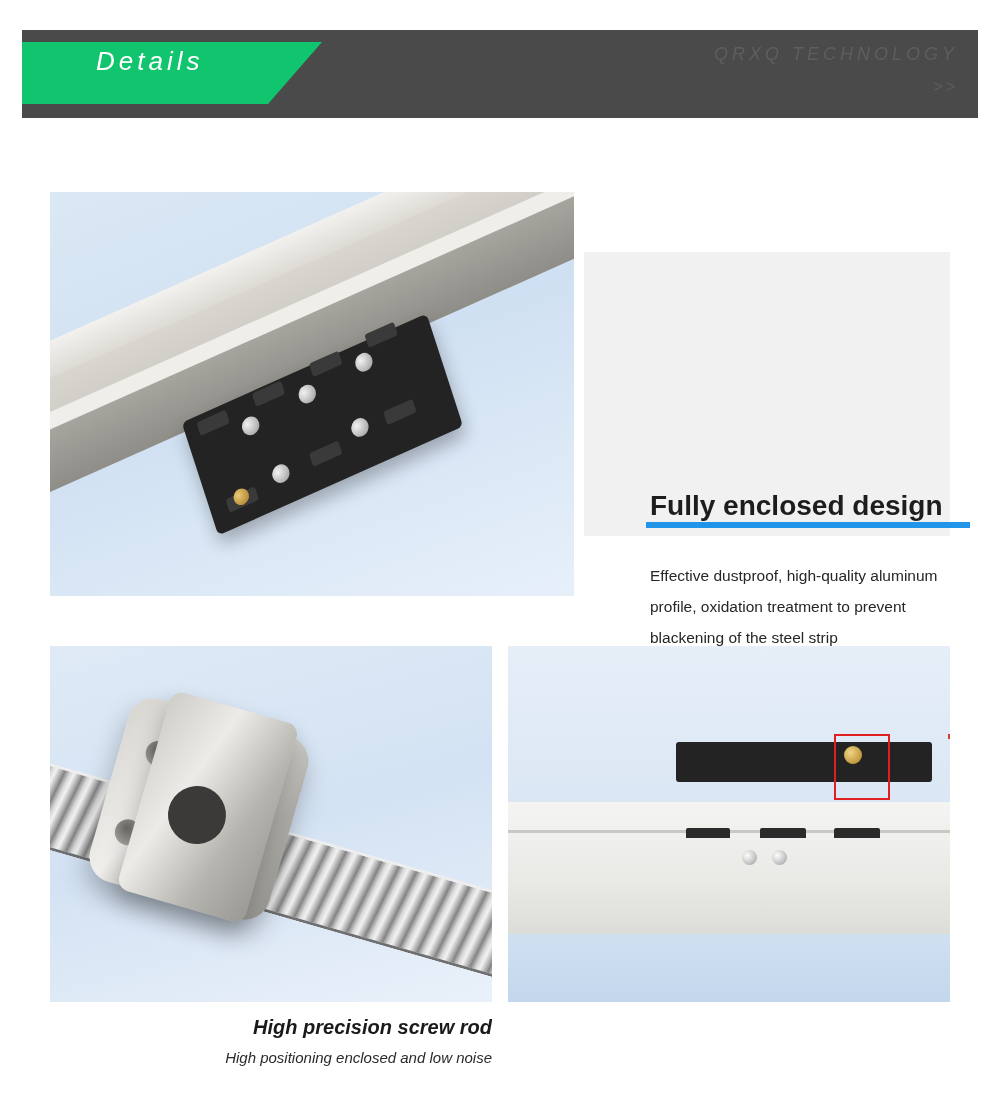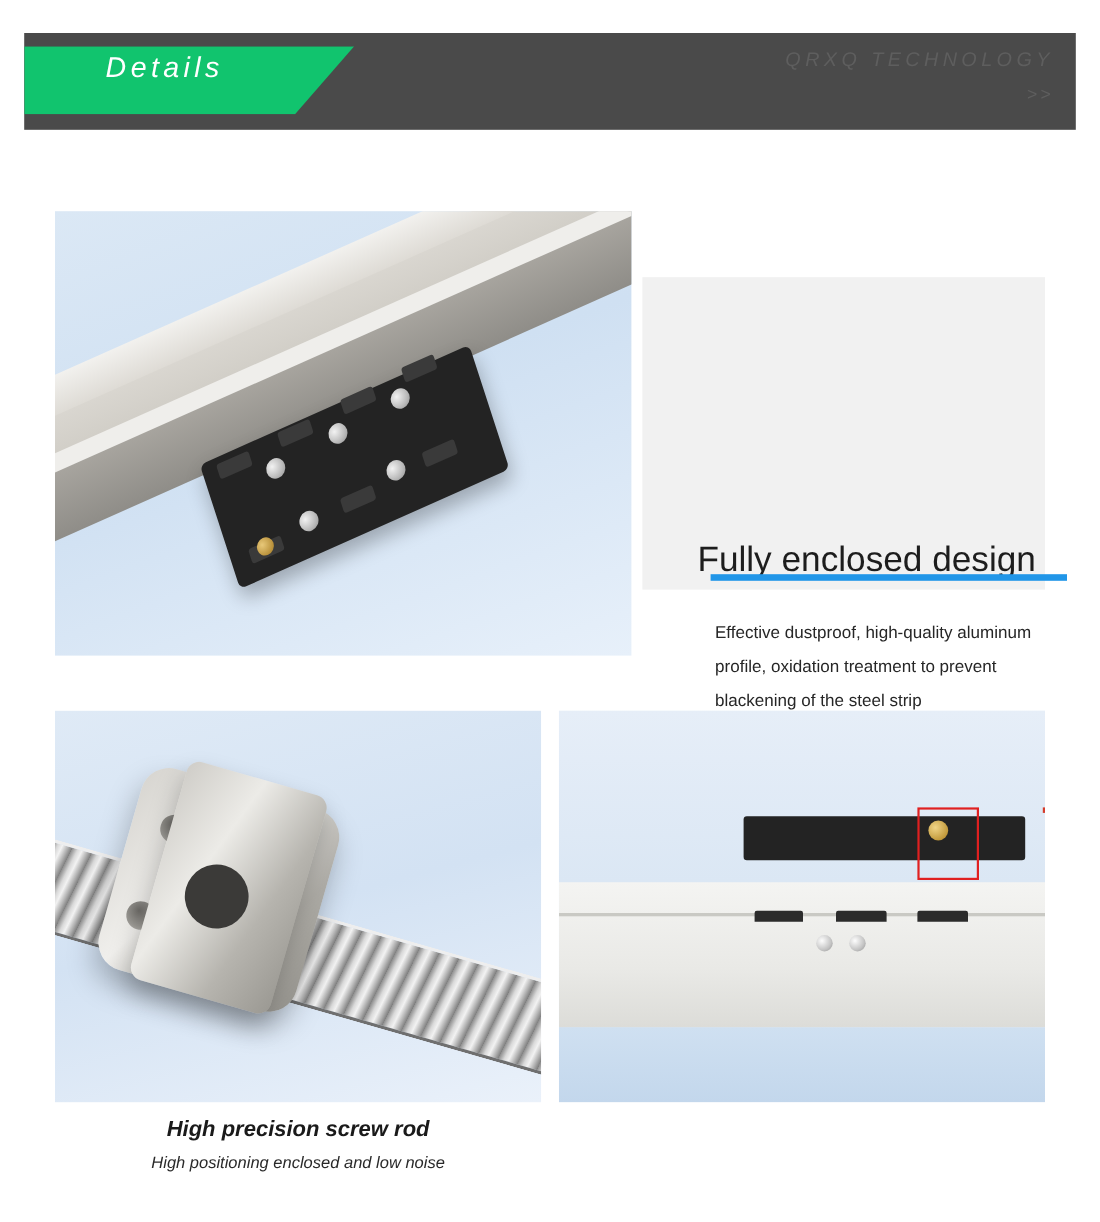--- a/index.html
+++ b/index.html
@@ -156,24 +156,24 @@
   .feature-textpanel {
     position: absolute;
     left: 534px;
     top: 60px;
     width: 366px;
     height: 284px;
     background: #f1f1f1;
   }
   .feature-title {
     position: absolute;
-    left: 584px;
+    left: 600px;
     top: 298px;
-    font-size: 32px;
-    font-weight: normal;
+    font-size: 28px;
+    font-weight: bold;
     color: #1d1d1d;
   }
   .feature-underline {
     position: absolute;
     left: 596px;
     top: 330px;
     width: 324px;
     height: 6px;
     background: #2196e8;
   }
@@ -339,21 +339,21 @@
     left: 0; top: 184px; width: 442px; height: 3px;
     background: #c9c9c4;
   }
 
   .card-caption {
     position: absolute;
     left: 0;
     top: 356px;
     width: 442px;
     height: 84px;
-    text-align: center;
+    text-align: right;
   }
   .card-title {
     margin-top: 14px;
     font-size: 20px;
     font-weight: bold;
     font-style: italic;
     color: #1a1a1a;
   }
   .card-sub {
     margin-top: 10px;

